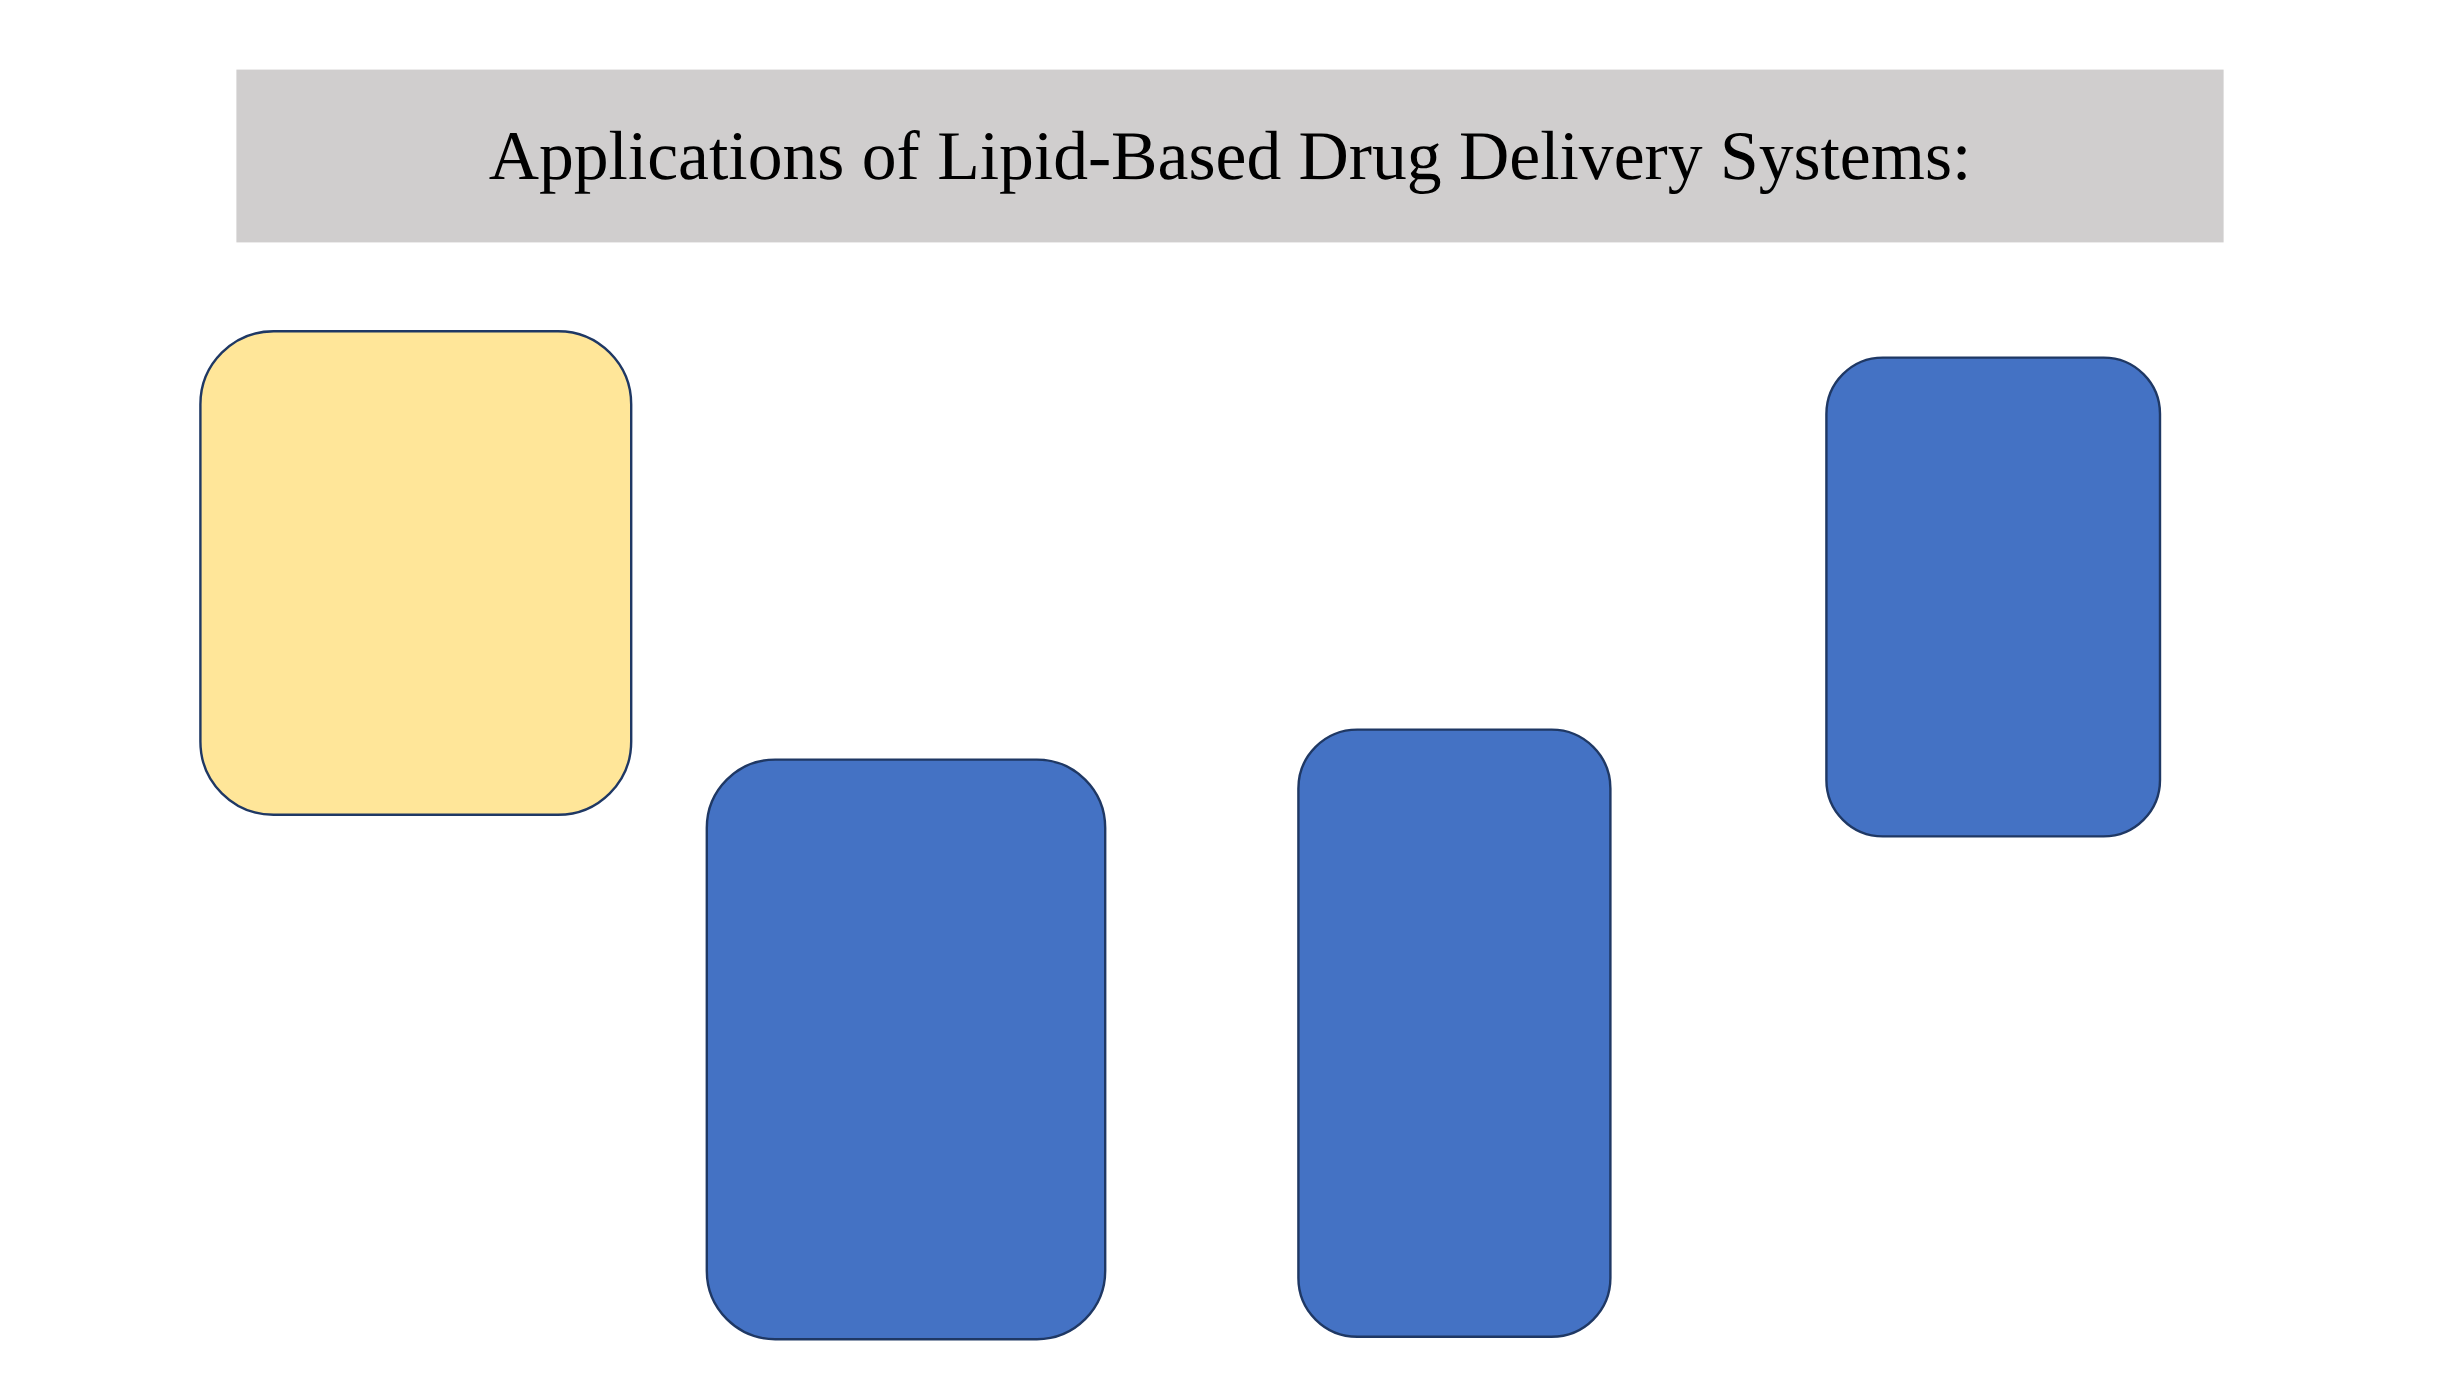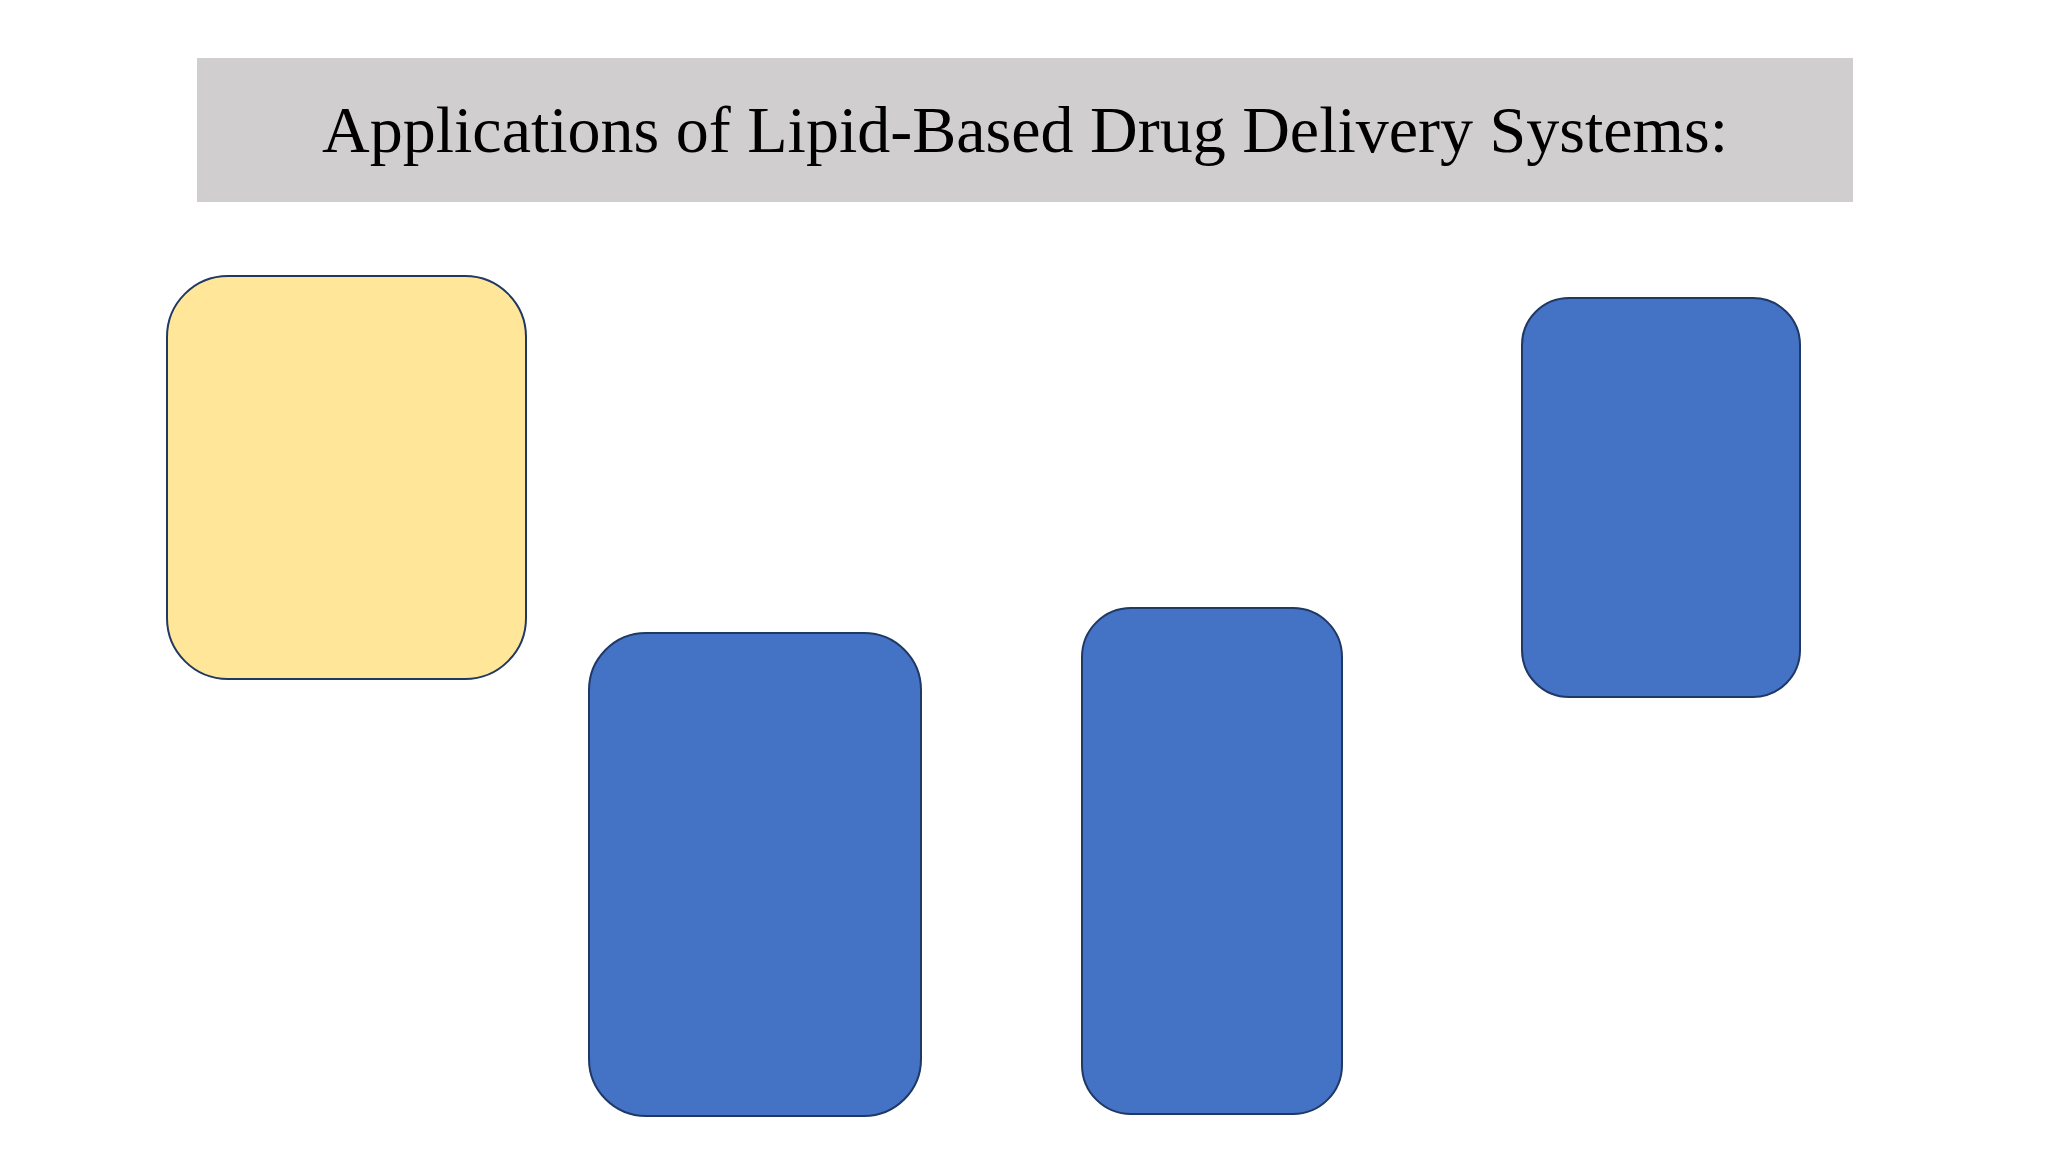--- a/index.html
+++ b/index.html
@@ -23,21 +23,21 @@
     left: 197px;
     top: 58px;
     width: 1656px;
     height: 144px;
     background: #d0cece;
     display: flex;
     align-items: center;
     justify-content: center;
   }
   .title-text {
-    font-size: 66px;
+    font-size: 58px;
     line-height: 1;
     color: #000000;
     white-space: nowrap;
     letter-spacing: 0px;
   }
   .card {
     position: absolute;
     border-style: solid;
     border-width: 2px;
     box-sizing: border-box;

